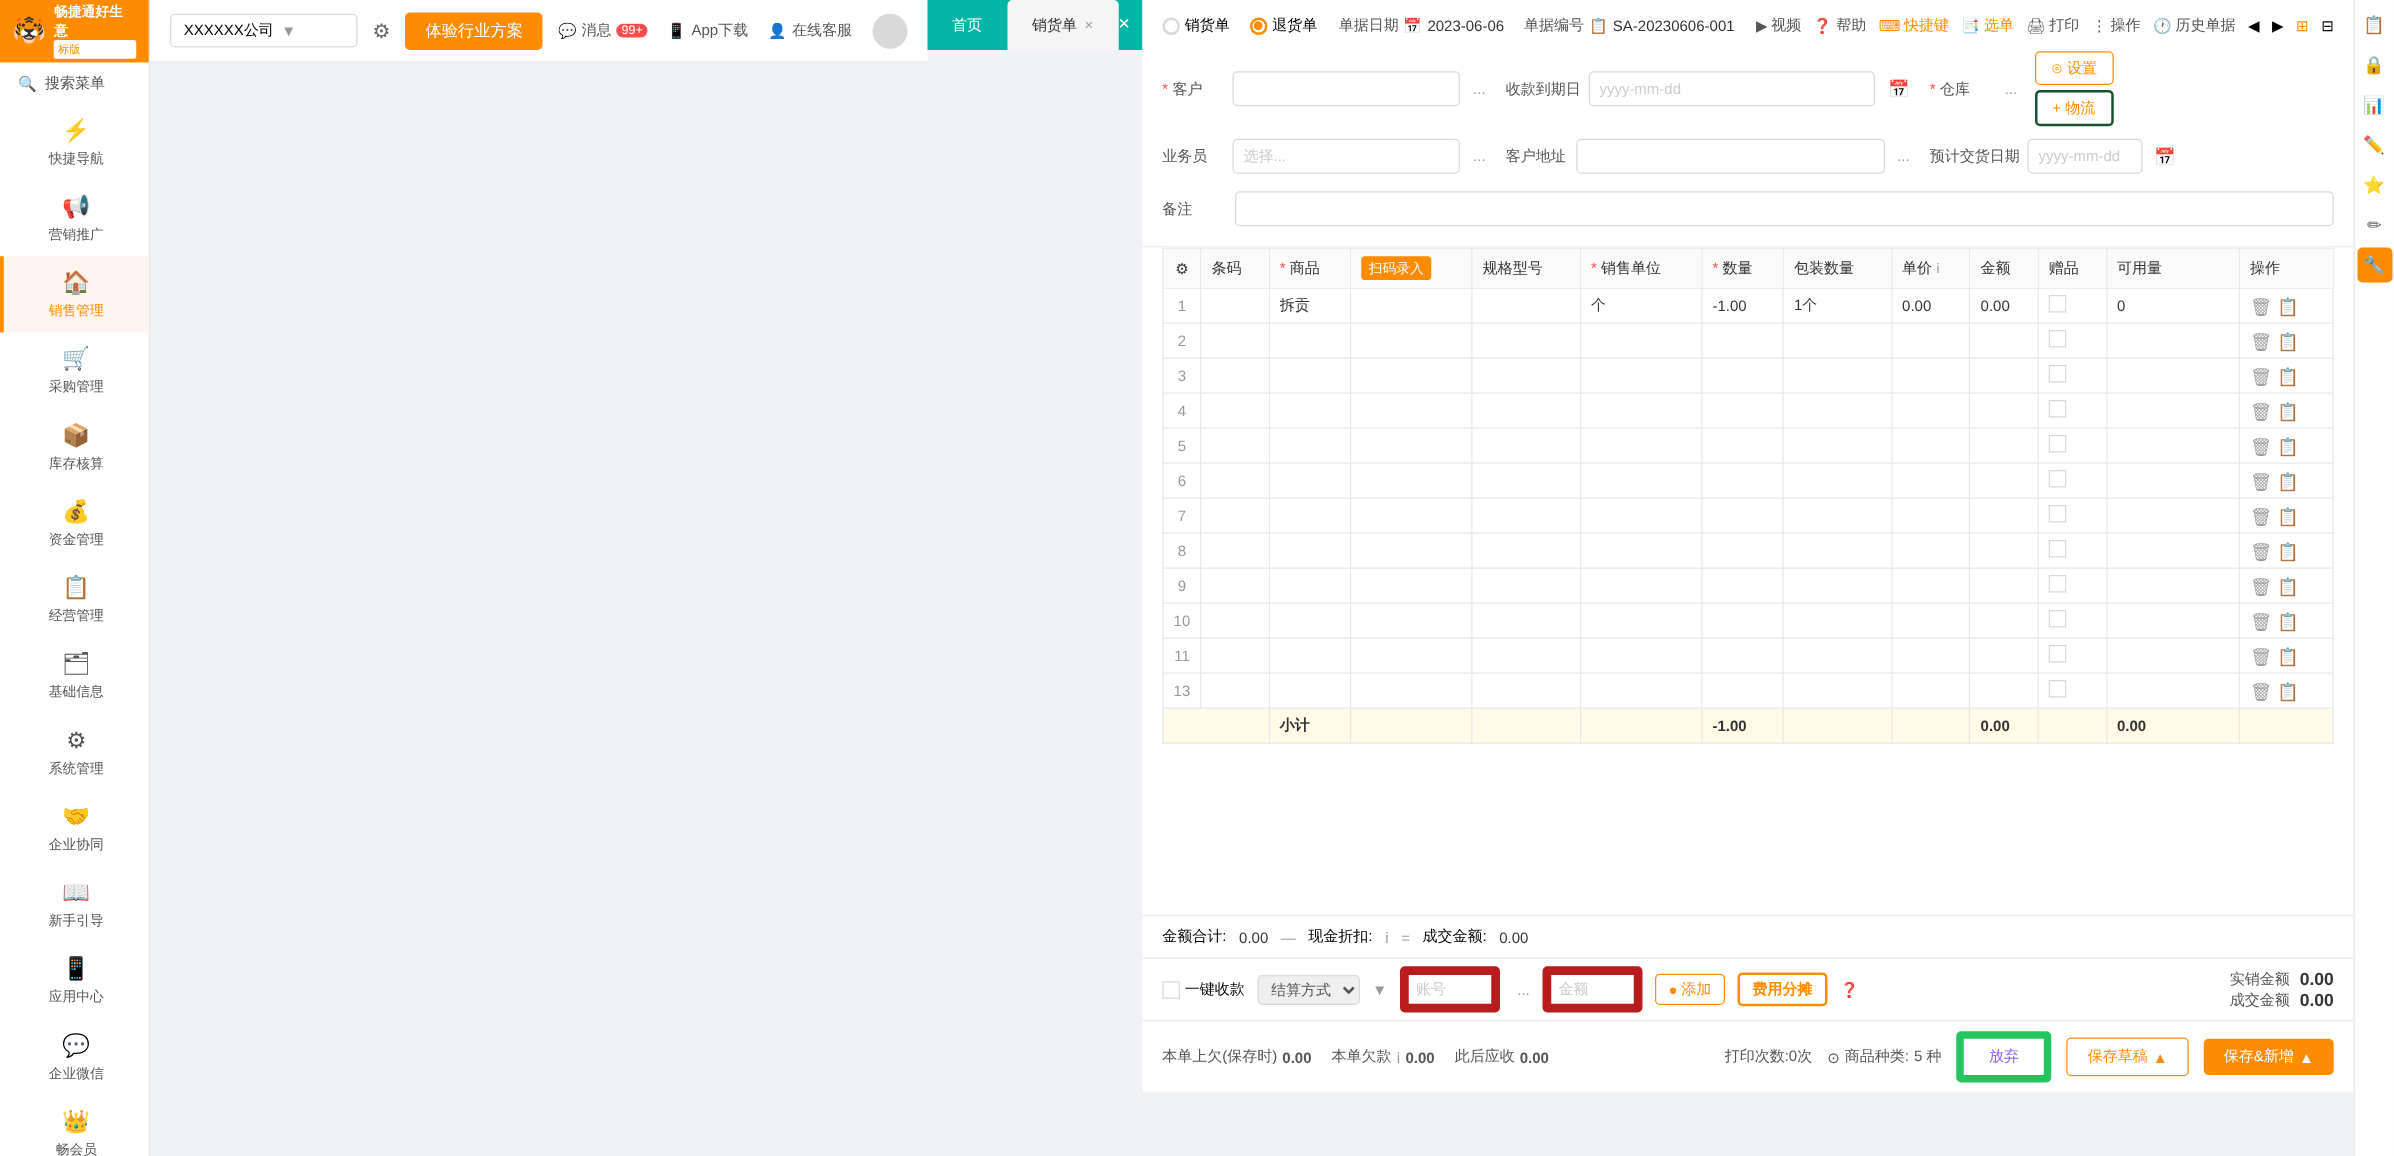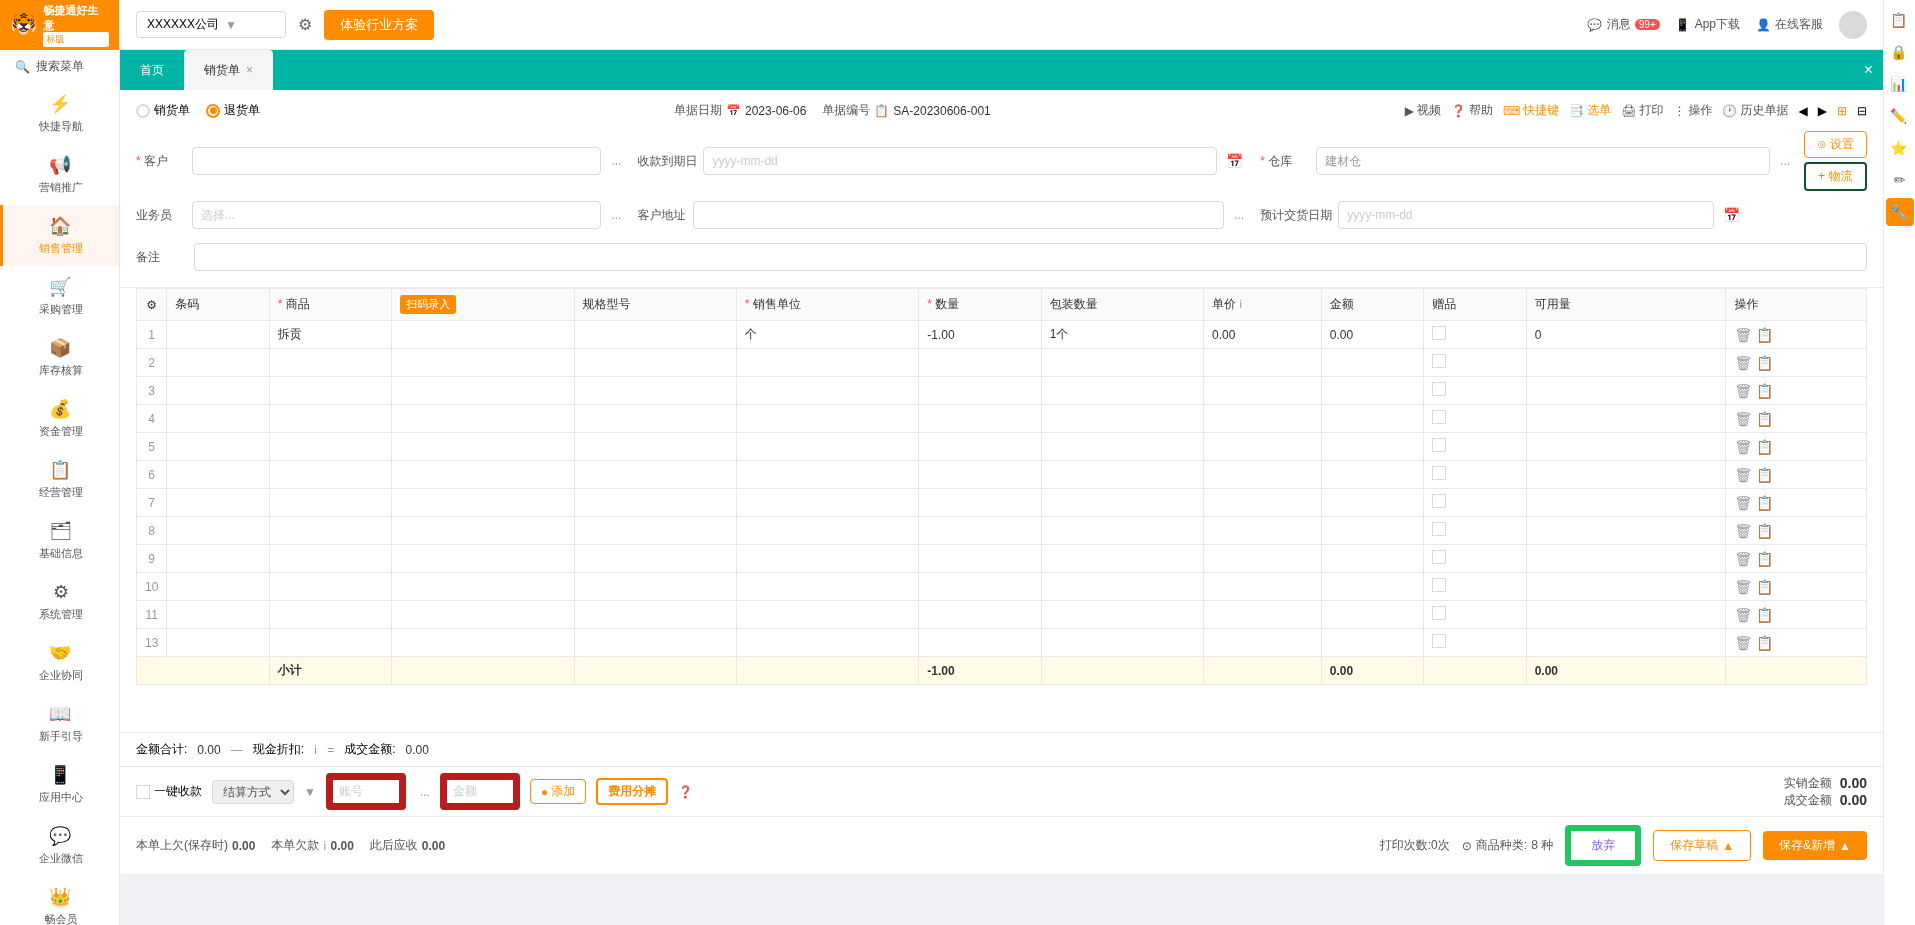--- a/index.html
+++ b/index.html
@@ -9,21 +9,21 @@
     .sidebar { width: 120px; background: #fff; display: flex; flex-direction: column; height: 925px; border-right: 1px solid #e8e8e8; flex-shrink: 0; }
     .sidebar-logo { background: #ff8c00; color: #fff; padding: 8px 10px; height: 50px; display: flex; align-items: center; gap: 6px; }
     .sidebar-logo-text { font-size: 11px; line-height: 1.3; font-weight: bold; }
     .sidebar-logo-badge { background: #fff; color: #ff8c00; font-size: 9px; padding: 1px 3px; border-radius: 2px; }
     .sidebar-item { display: flex; flex-direction: column; align-items: center; padding: 10px 5px; cursor: pointer; color: #555; gap: 4px; border-left: 3px solid transparent; }
     .sidebar-item.active { color: #ff8c00; background: #fff5f0; border-left: 3px solid #ff8c00; }
     .sidebar-item-icon { font-size: 18px; }
     .sidebar-item-label { font-size: 11px; text-align: center; }
 
     
-    .main { flex: 1; display: flex; flex-direction: column; height: 874px; overflow: hidden; }
+    .main { flex: 1; display: flex; flex-direction: row; height: 874px; overflow: hidden; }
 
     
     .topbar { height: 50px; background: #fff; display: flex; align-items: center; padding: 0 16px; gap: 12px; border-bottom: 1px solid #e8e8e8; flex-shrink: 0; }
     .topbar-company { display: flex; align-items: center; gap: 6px; border: 1px solid #d9d9d9; border-radius: 4px; padding: 4px 10px; cursor: pointer; min-width: 150px; }
     .topbar-btn-industry { background: #ff8c00; color: #fff; border: none; border-radius: 4px; padding: 6px 16px; cursor: pointer; font-size: 13px; }
     .topbar-right { margin-left: auto; display: flex; align-items: center; gap: 16px; }
     .topbar-right-item { display: flex; align-items: center; gap: 4px; cursor: pointer; color: #555; }
     .badge { background: #ff4d4f; color: #fff; border-radius: 10px; padding: 0 4px; font-size: 10px; min-width: 18px; text-align: center; }
     .avatar { width: 28px; height: 28px; border-radius: 50%; background: #d9d9d9; }
 
@@ -288,23 +288,20 @@
         </div>
         <div style="display:flex; align-items:center; gap:6px; flex:1.5;">
           <span class="field-label">收款到期日</span>
           <div class="field-input" style="flex:1; color:#ccc;">
             <span>yyyy-mm-dd</span>
           </div>
           <span class="field-calendar">📅</span>
         </div>
         <div style="display:flex; align-items:center; gap:6px; flex:1.5;">
           <span class="field-label required">仓库</span>
-          <div class="field-input" style="flex:1;">
-            <span>建材仓</span>
-          </div>
           <span class="field-dots">...</span>
           <div style="display:flex; flex-direction:column; gap:4px; margin-left:8px;border-radius:29px;">
             <button class="btn-settings">⊙ 设置</button>
             <button class="btn-logistics">+ 物流</button>
           </div>
         </div>
       </div>
 
       <div style="display:flex; align-items:center; gap:16px; margin-bottom:10px;">
         <div style="display:flex; align-items:center; gap:6px; flex:1.2;">
@@ -679,21 +676,21 @@
         <div class="bottom-info-item">
           <span>此后应收</span>
           <span style="font-weight:bold;">0.00</span>
         </div>
       </div>
       <div class="bottom-right">
         <span class="print-info">打印次数:0次</span>
         <div class="product-type">
           <span>⊙</span>
           <span>商品种类:</span>
-          <span>8 种</span>
+          <span>5 种</span>
         </div>
         <button class="btn-discard">放弃</button>
         <button class="btn-save-draft">
           <span>保存草稿</span>
           <span>▲</span>
         </button>
         <button class="btn-save-new">
           <span>保存&amp;新增</span>
           <span>▲</span>
         </button>

